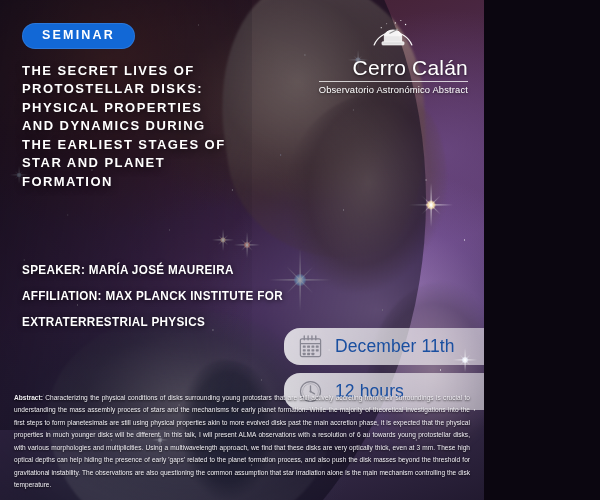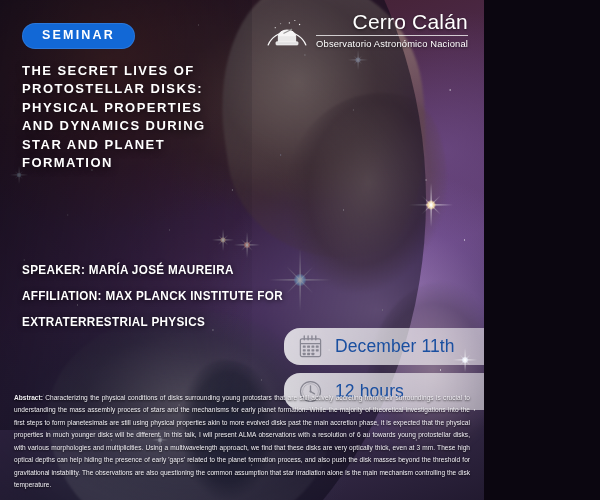--- a/index.html
+++ b/index.html
@@ -168,20 +168,21 @@
     letter-spacing:2.2px;
     line-height:1;
     box-shadow:0 0 0 1px rgba(255,255,255,.10) inset;
   }
 
   
   .logo {
     position:absolute; right:16px; top:10px;
     display:flex; align-items:center; gap:7px;
     color:#fff;
+    flex-direction:column;
   }
   .logo-mark { width:44px; height:40px; flex:0 0 auto; opacity:.95; }
   .logo-text { display:flex; flex-direction:column; align-items:flex-end; }
   .logo-title {
     font-size:21px; line-height:1.02;
     letter-spacing:.2px;
     font-weight:normal;
     text-shadow:0 1px 3px rgba(0,0,0,.55);
   }
   .logo-rule { width:100%; height:1px; background:rgba(255,255,255,.75); margin:3px 0 2px; }
@@ -328,29 +329,30 @@
         <path d="M24 29 L34 24" stroke="#9a9a9a" stroke-width="1.4" stroke-linecap="round"></path>
         <circle cx="44" cy="18" r=".9" fill="#ffffff"></circle>
         <circle cx="38" cy="13" r=".7" fill="#ffffff"></circle>
         <circle cx="31" cy="16" r=".8" fill="#ffffff"></circle>
         <circle cx="13" cy="22" r=".7" fill="#ffffff"></circle>
         <circle cx="20" cy="17" r=".6" fill="#ffffff"></circle>
       </svg>
       <div class="logo-text">
         <div class="logo-title">Cerro Calán</div>
         <div class="logo-rule"></div>
-        <div class="logo-sub">Observatorio Astronómico Nacional</div>
+        <div class="logo-sub">Observatorio Astronómico Abstract</div>
       </div>
     </div>
 
     <div class="title">
       <div class="title-line">THE SECRET LIVES OF</div>
       <div class="title-line">PROTOSTELLAR DISKS:</div>
       <div class="title-line">PHYSICAL PROPERTIES</div>
       <div class="title-line">AND DYNAMICS DURING</div>
+      <div class="title-line">THE EARLIEST STAGES OF</div>
       <div class="title-line">STAR AND PLANET</div>
       <div class="title-line">FORMATION</div>
     </div>
 
     <div class="speaker-block">
       <div>SPEAKER: MARÍA JOSÉ MAUREIRA</div>
       <div>AFFILIATION: MAX PLANCK INSTITUTE FOR</div>
       <div>EXTRATERRESTRIAL PHYSICS</div>
     </div>
 

